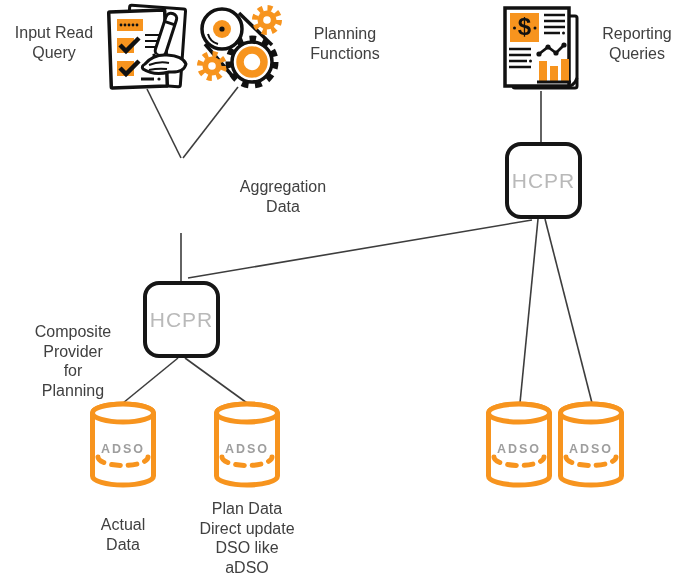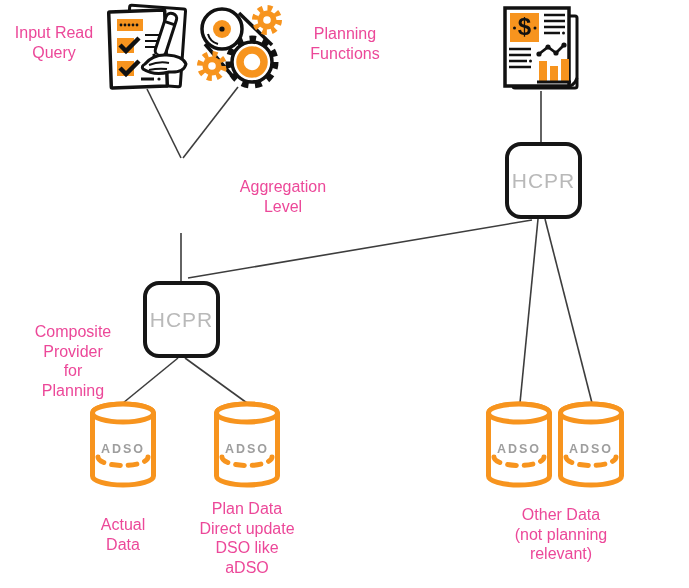--- a/index.html
+++ b/index.html
@@ -3,21 +3,21 @@
 <meta charset="utf-8">
 <style>
   html,body { margin:0; padding:0; background:#fff; }
   .canvas {
     position:relative; width:689px; height:588px; background:#fff;
     font-family:"Liberation Sans", sans-serif; overflow:hidden;
   }
   .connectors { position:absolute; left:0; top:0; width:689px; height:588px; }
   .label {
     position:absolute; white-space:pre-line; text-align:center;
-    color:#ec4899; font-size:16px; line-height:1.22; font-weight:400;
+    color:#404040; font-size:16px; line-height:1.22; font-weight:400;
   }
   .node {
     position:absolute; width:69px; height:69px; background:#fff;
     border:4px solid #161616; border-radius:16px;
     display:flex; align-items:center; justify-content:center;
     color:#b9b9b9; font-size:21px; letter-spacing:1px;
   }
   .icon { position:absolute; }
   svg text.adso {
     font-family:"Liberation Sans", sans-serif; font-size:12.5px;
@@ -41,20 +41,22 @@
       <line x1="185" y1="358" x2="247" y2="403"></line>
       <line x1="538" y1="219" x2="520" y2="403"></line>
       <line x1="545" y1="219" x2="592" y2="403"></line>
     </g>
   </svg>
 
   <div class="label" style="left:2px; top:23px; width:104px;">Input Read
 Query</div>
   <div class="label" style="left:293px; top:24px; width:104px;">Planning
 Functions</div>
+  <div class="label" style="left:585px; top:24px; width:104px;">Reporting
+Queries</div>
 
   <svg class="icon" style="left:101px; top:2px;" width="92" height="92" viewBox="0 0 92 92">
     <rect x="26" y="5" width="56" height="78" rx="2" fill="#fff" stroke="#111" stroke-width="3" transform="rotate(4 54 44)"></rect>
     <rect x="9" y="9" width="56" height="76" rx="1" fill="#fff" stroke="#111" stroke-width="3.5" transform="rotate(-2 37 47)"></rect>
     <rect x="16" y="17" width="26" height="12" fill="#F7941E"></rect>
     <g fill="#111">
       <circle cx="20" cy="23" r="1.4"></circle>
         <circle cx="24" cy="23" r="1.4"></circle>
         <circle cx="28" cy="23" r="1.4"></circle>
       <circle cx="32" cy="23" r="1.4"></circle>
@@ -112,21 +114,21 @@
       <circle cx="51" cy="45" r="2.6" fill="#111"></circle>
     <circle cx="59" cy="51" r="2.6" fill="#111"></circle>
       <circle cx="67" cy="43" r="2.6" fill="#111"></circle>
     <rect x="42" y="59" width="8" height="20" fill="#F7941E"></rect>
     <rect x="53" y="64" width="8" height="15" fill="#F7941E"></rect>
     <rect x="64" y="57" width="8" height="22" fill="#F7941E"></rect>
     <line x1="40" y1="80" x2="74" y2="80" stroke="#111" stroke-width="3"></line>
   </svg>
 
   <div class="label" style="left:227px; top:177px; width:112px;">Aggregation
-Level</div>
+Data</div>
 
   <div class="node" style="left:143px; top:281px;">
     <span>HCPR</span>
   </div>
   <div class="label" style="left:17px; top:277px; width:112px;margin-top:45px;">Composite
 Provider
 for
 Planning</div>
 
   <div class="node" style="left:505px; top:142px;">
@@ -157,17 +159,14 @@
     <text class="adso" x="34" y="52" text-anchor="middle">ADSO</text>
     <path d="M9,56 a25,8.5 0 0 0 50,0" fill="none" stroke="#F7941E" stroke-width="5" stroke-linecap="round" stroke-dasharray="8.5 8"></path>
   </svg>
 
   <div class="label" style="left:67px; top:515px; width:112px;">Actual
 Data</div>
   <div class="label" style="left:191px; top:499px; width:112px;">Plan Data
 Direct update
 DSO like
 aDSO</div>
-  <div class="label" style="left:504px; top:505px; width:114px;">Other Data
-(not planning
-relevant)</div>
 
 </div>
 
 </body></html>

